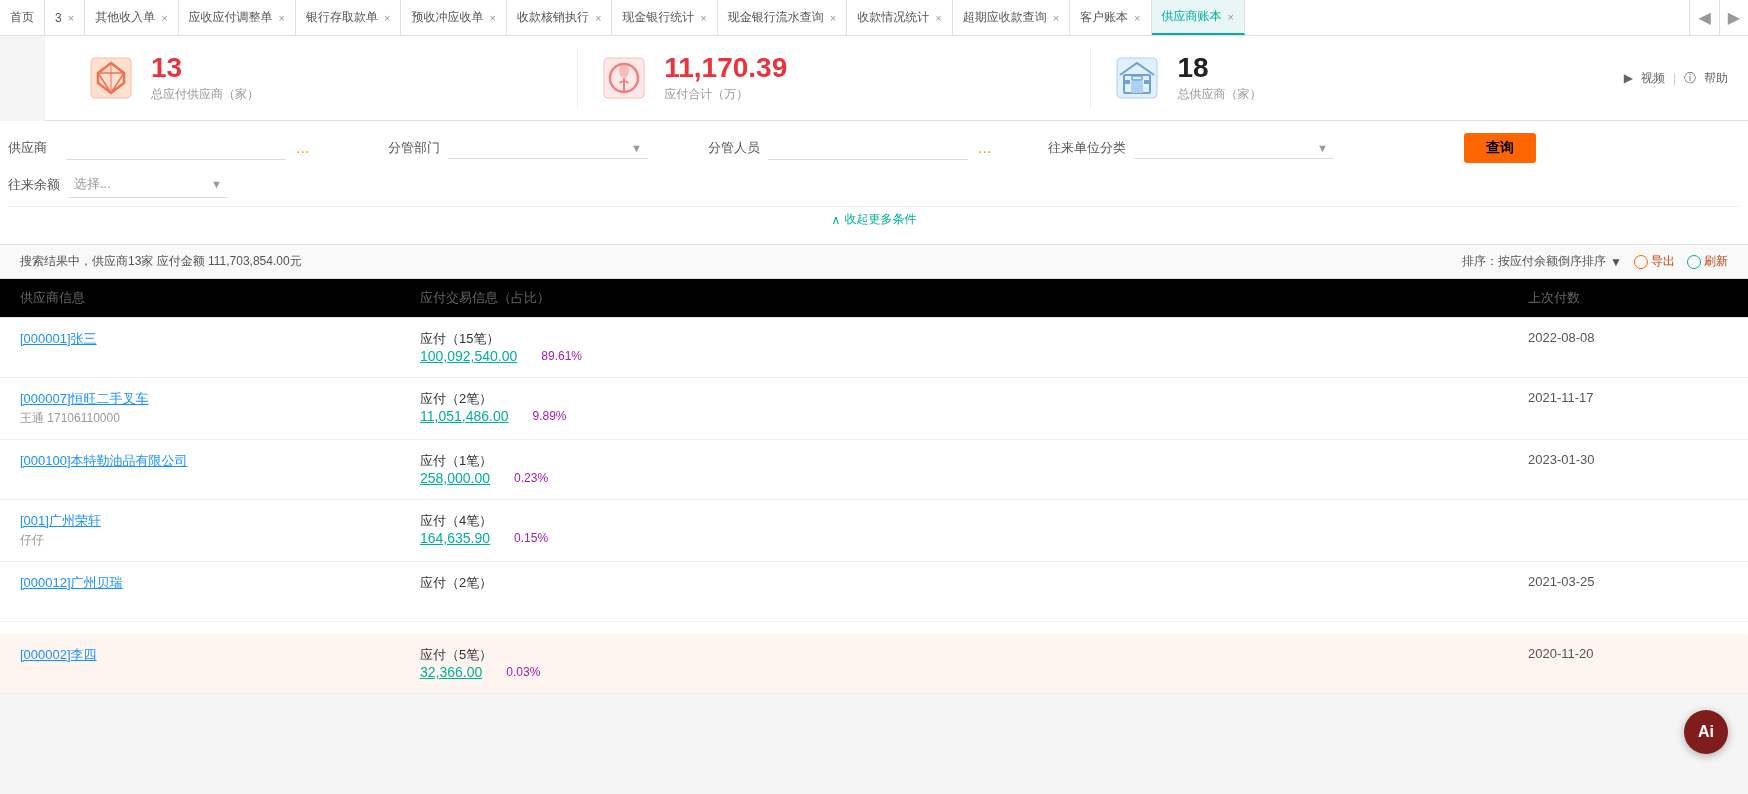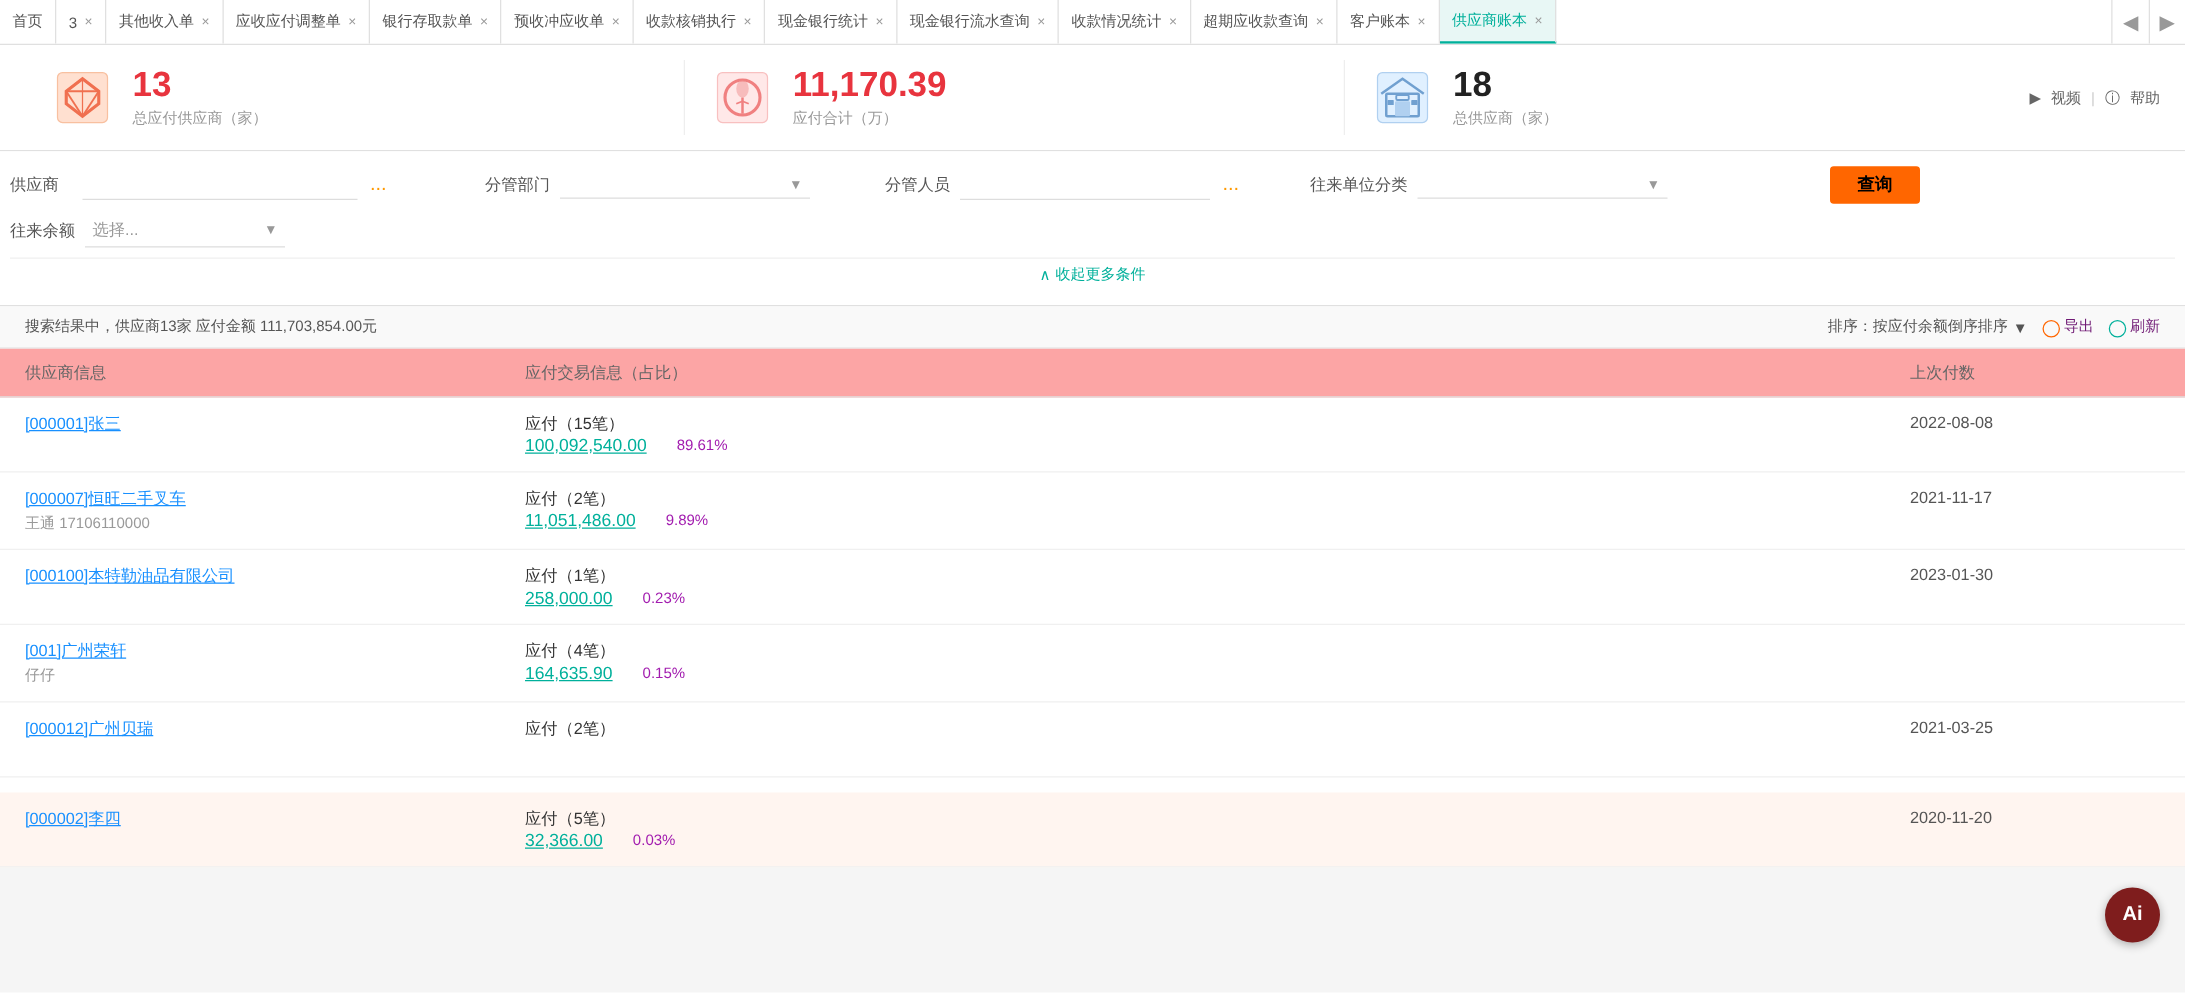--- a/index.html
+++ b/index.html
@@ -45,20 +45,21 @@
     }
 
     
     .summary-bar {
       display: flex;
       background: #fff;
       border-bottom: 1px solid #e0e0e0;
       padding: 12px 20px;
       align-items: center;
       gap: 0;
+      margin-left: 45px;
     }
     .summary-card {
       display: flex;
       align-items: center;
       gap: 14px;
       flex: 1;
       padding: 4px 20px;
       border-right: 1px solid #eee;
     }
     .summary-card:last-of-type { border-right: none; }
@@ -185,43 +186,43 @@
     }
     .sort-dropdown {
       display: flex;
       align-items: center;
       gap: 4px;
       cursor: pointer;
       color: #555;
     }
     .action-btn {
       display: flex;
-      align-items: flex-end;
+      align-items: center;
       gap: 3px;
       cursor: pointer;
-      color: #701a75;
+      color: #c2410c;
     }
     .action-btn .icon-circle {
       width: 14px;
       height: 14px;
       border-radius: 50%;
       border: 1.5px solid #f60;
       display: inline-block;
     }
     .action-btn .icon-circle.refresh { border-color: #00b09b; }
 
     
     .table-area {
       background: #fff;
       margin: 0;
     }
     .table-header {
       display: flex;
       padding: 10px 20px;
-      background: #fca5a5;
+      background: #000000;
       border-bottom: 1px solid #e0e0e0;
       font-size: 13px;
       color: #666;
       font-weight: 500;
     }
     .col-supplier-info { flex: 0 0 400px; }
     .col-transaction-info { flex: 1; }
     .col-last-payment { flex: 0 0 200px; }
 
     .table-row {

